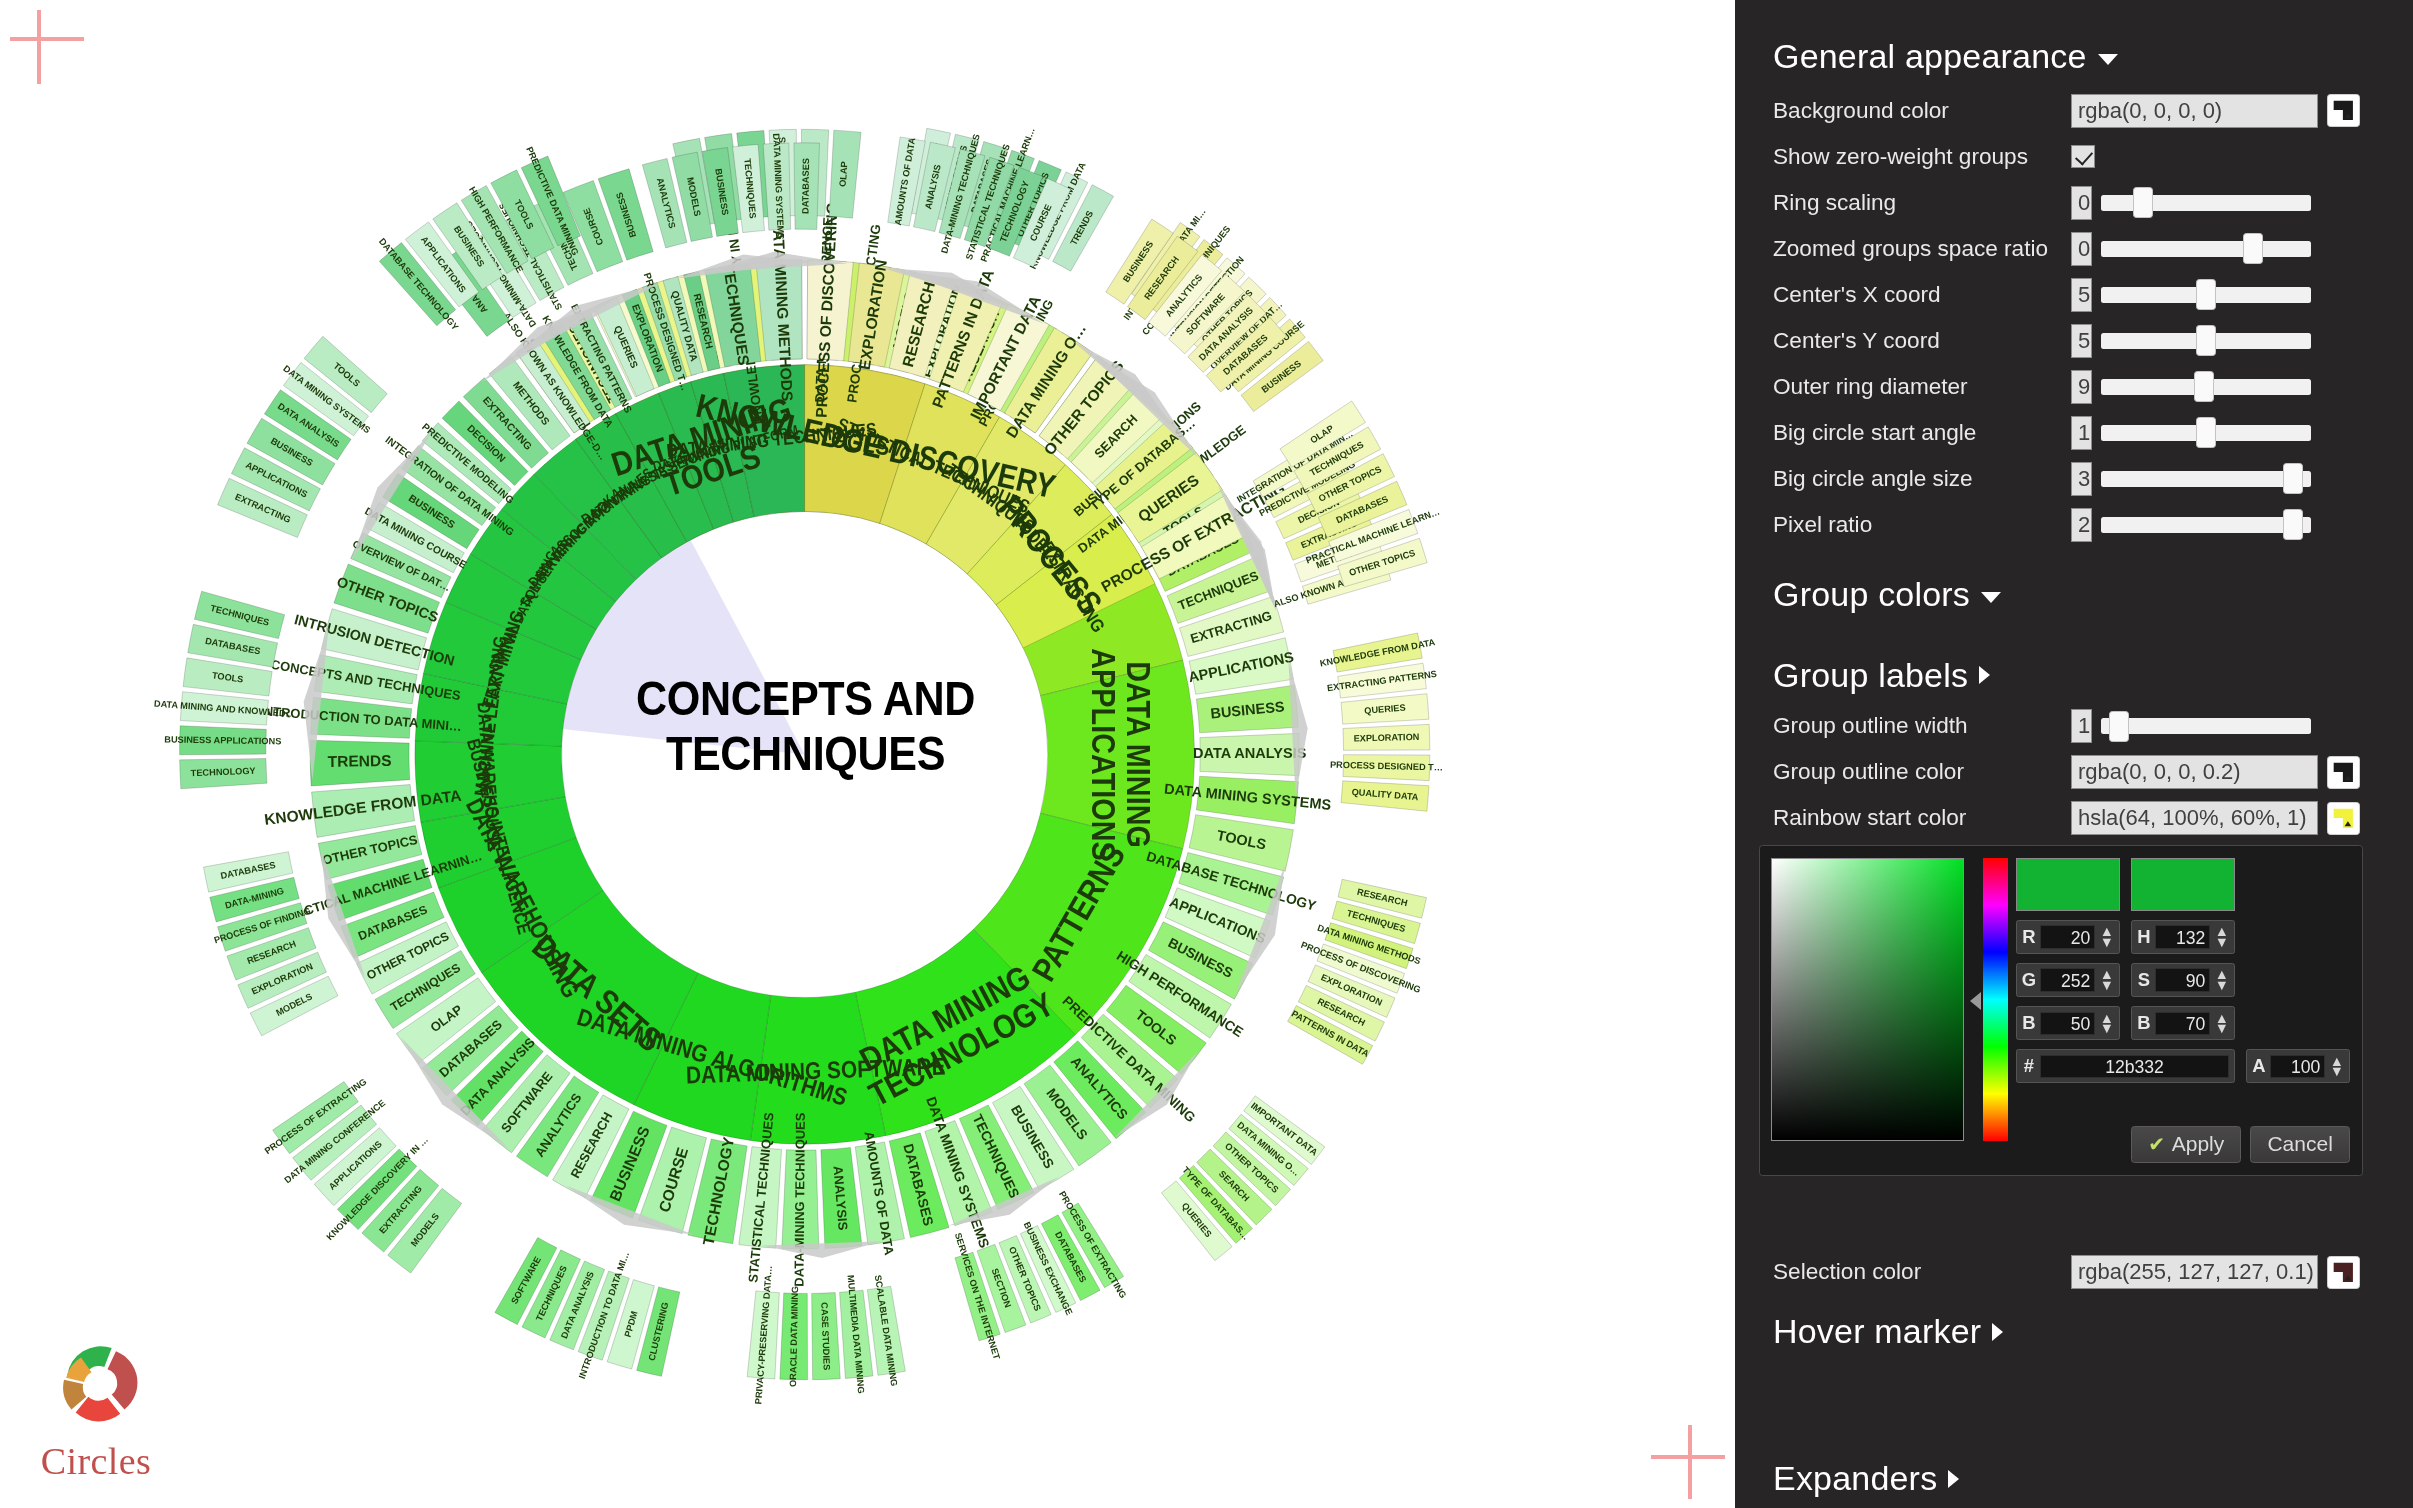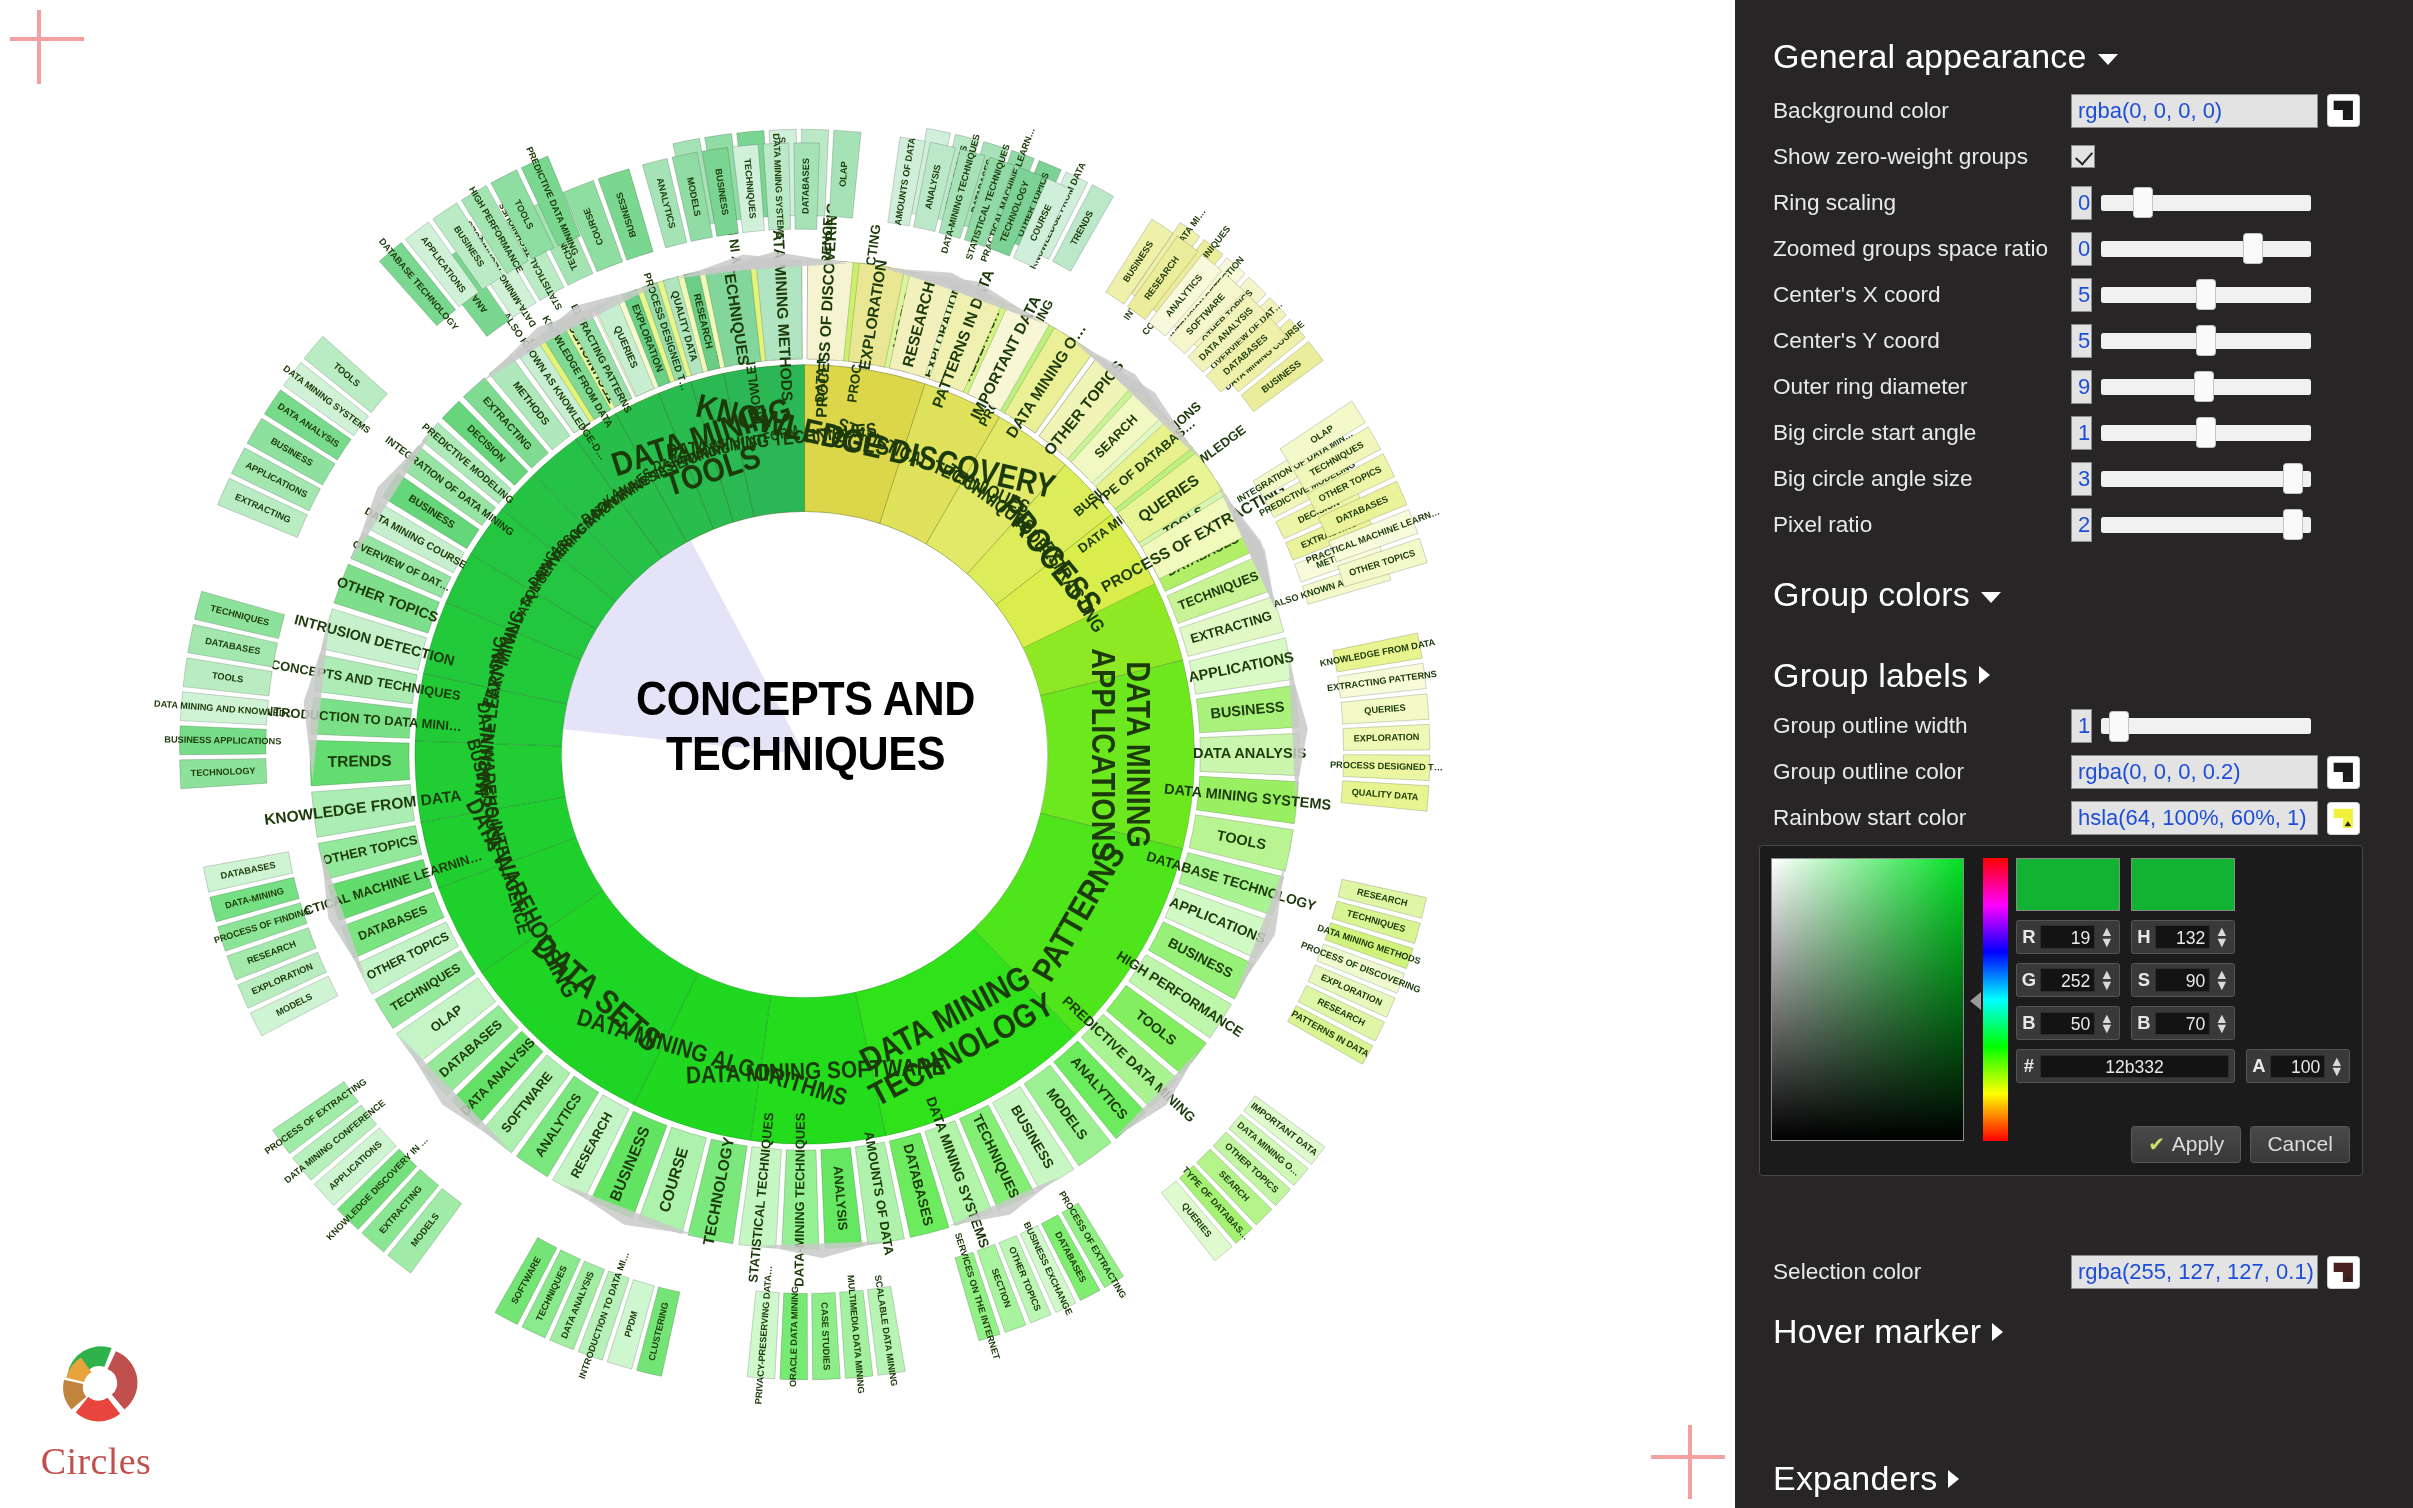--- a/index.html
+++ b/index.html
@@ -84,21 +84,21 @@
   .row .lbl {
     font-size: 22.6px; color: #e9e9e9;
     width: 298px; flex: 0 0 298px;
     white-space: nowrap;
   }
   .ctl { display: flex; align-items: center; gap: 9.2px; }
 
   .txtfield {
     background: #e3e3e3;
     border: 0.8px solid #8d8d8d;
-    color: #1d4ed8;
+    color: #404040;
     font-size: 22px;
     font-family: "Liberation Sans", sans-serif;
     height: 34px;
     line-height: 32px;
     padding: 0 5.9px;
     width: 247px;
     white-space: nowrap; overflow: hidden;
   }
   .txtfield.focused { background: #ffffff; border: 1.7px solid #6f7fb0; }
   .txtfield.num { width: 21px; text-align: left; }
@@ -1041,21 +1041,21 @@
       </div>
       <div id="picker-right">
         <div class="prev-row">
           <div class="prev" id="prev-new" style="background: rgb(18, 179, 50);"></div>
           <div class="prev" id="prev-old" style="background: rgb(18, 179, 50);"></div>
         </div>
         <div class="fields">
           <div class="fcol" id="fcol-rgb">
               <div class="fld">
                 <span class="k">R</span>
-                <span class="v">19</span>
+                <span class="v">20</span>
                 <span class="sp">▲<br>▼</span>
               </div>
               <div class="fld">
                 <span class="k">G</span>
                 <span class="v">252</span>
                 <span class="sp">▲<br>▼</span>
               </div>
               <div class="fld">
                 <span class="k">B</span>
                 <span class="v">50</span>

